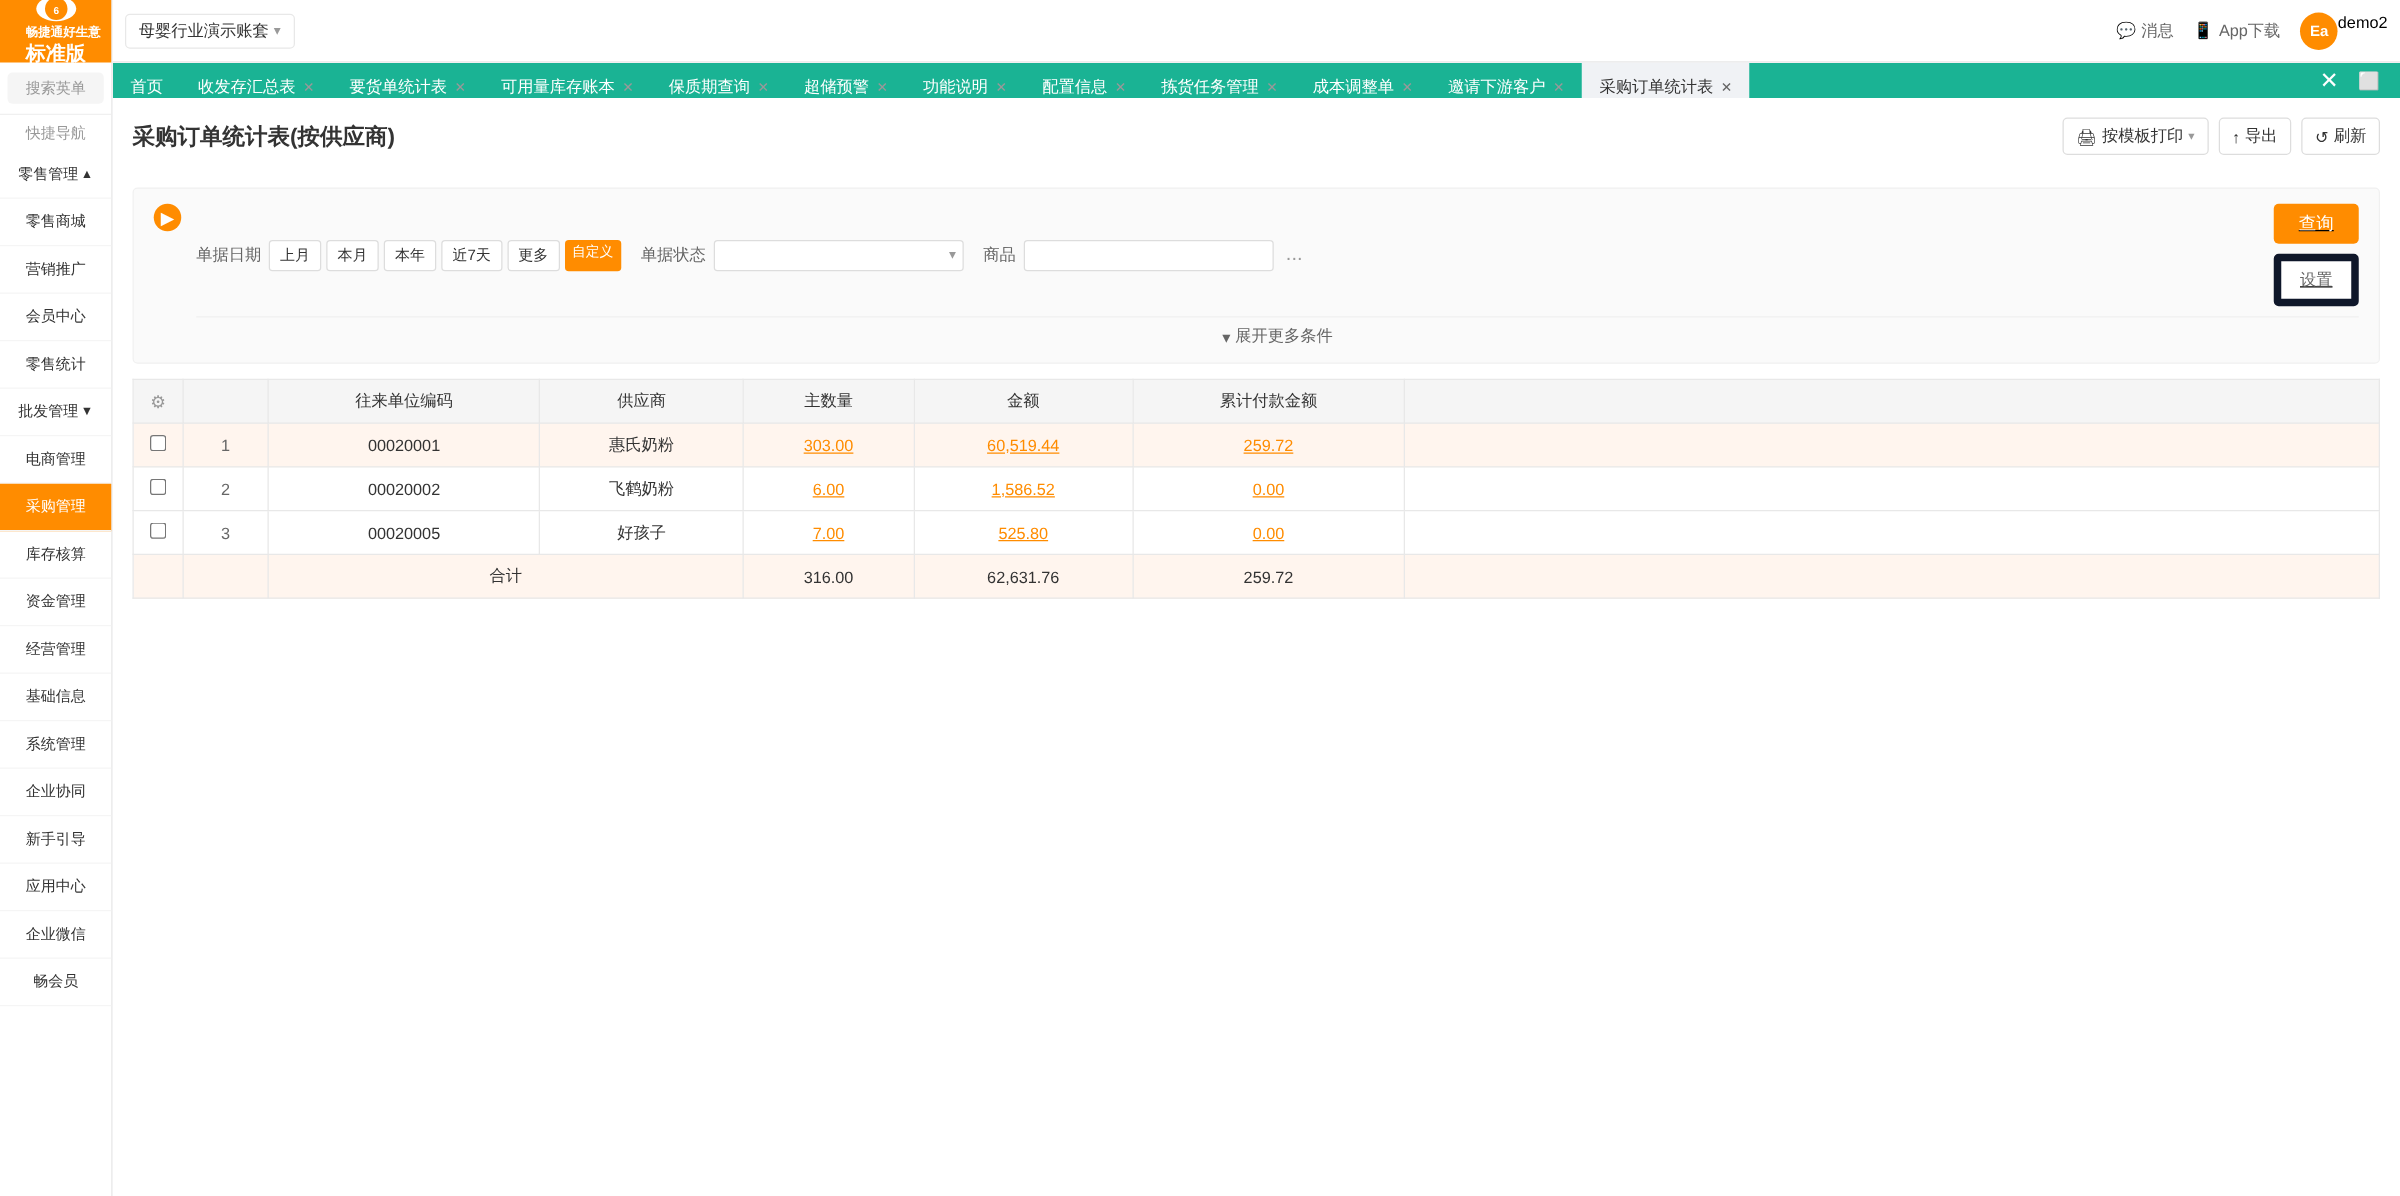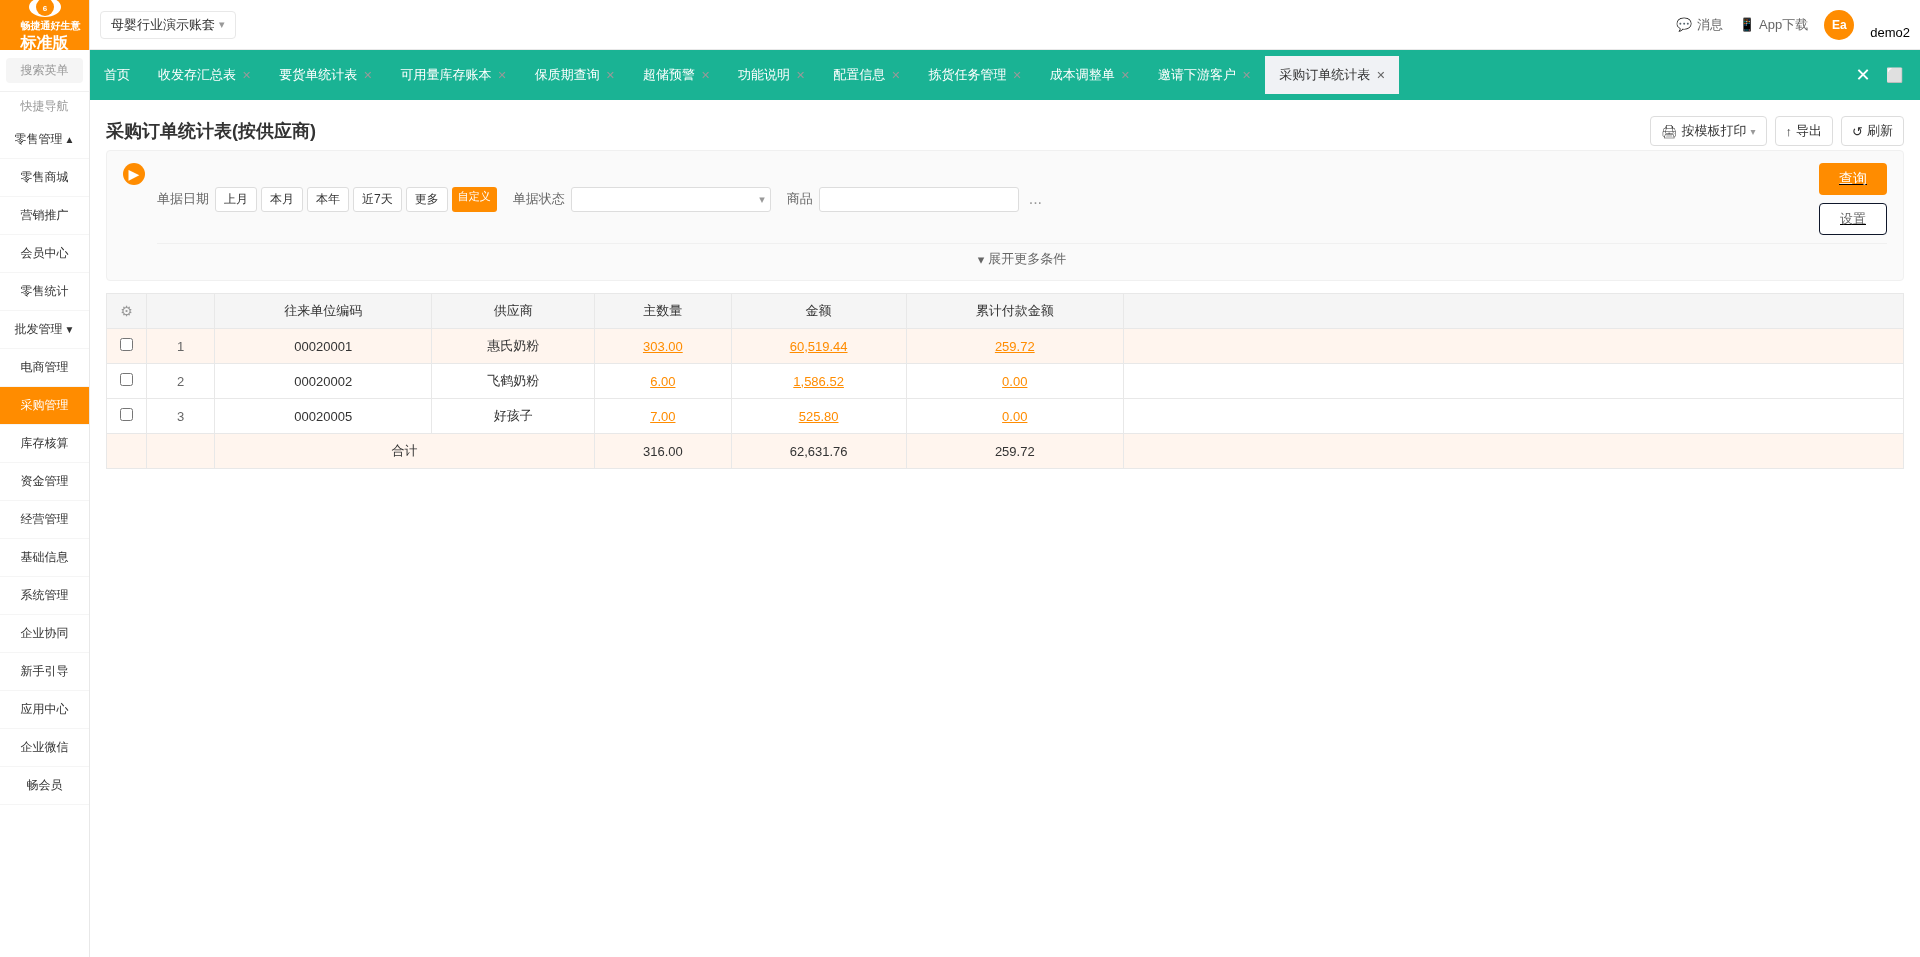--- a/index.html
+++ b/index.html
@@ -21,38 +21,38 @@
     
     .main { flex: 1; display: flex; flex-direction: column; overflow: hidden; }
 
     
     .topbar { height: 50px; background: #fff; display: flex; align-items: center; border-bottom: 1px solid #e8e8e8; padding: 0 10px; gap: 4px; flex-shrink: 0; }
     .workspace-selector { display: flex; align-items: center; gap: 4px; padding: 4px 10px; border: 1px solid #e8e8e8; border-radius: 4px; color: #333; font-size: 13px; cursor: pointer; white-space: nowrap; }
     .workspace-selector .arrow { color: #999; font-size: 11px; }
     .topbar-right { margin-left: auto; display: flex; align-items: center; gap: 16px; }
     .topbar-msg { display: flex; align-items: center; gap: 4px; color: #666; font-size: 13px; cursor: pointer; }
     .topbar-app { display: flex; align-items: center; gap: 4px; color: #666; font-size: 13px; cursor: pointer; }
-    .topbar-user { display: flex; align-items: flex-end; gap: 16px; cursor: pointer; }
+    .topbar-user { display: flex; align-items: flex-start; gap: 0; cursor: pointer; }
     .avatar { width: 30px; height: 30px; border-radius: 50%; background: #ff8c00; display: flex; align-items: center; justify-content: center; color: white; font-size: 12px; font-weight: bold; }
 
     
-    .tabbar { height: 50px; background: #1ab394; display: flex; align-items: center; padding: 0 0; flex-shrink: 0; overflow-x: auto; }
+    .tabbar { height: 28px; background: #1ab394; display: flex; padding: 0 0; flex-shrink: 0; overflow-x: auto; }
     .tab-item { height: 38px; display: flex; align-items: center; padding: 0 14px; font-size: 13px; color: white; cursor: pointer; white-space: nowrap; position: relative; flex-shrink: 0; }
     .tab-item.active { background: #f0f2f5; color: #333; }
     .tab-item .tab-close { margin-left: 6px; font-size: 11px; color: #999; }
     .tab-item.active .tab-close { color: #666; }
     .tabbar-actions { margin-left: auto; display: flex; align-items: center; padding-right: 8px; flex-shrink: 0; }
     .tabbar-btn { color: white; padding: 4px 8px; font-size: 18px; cursor: pointer; }
 
     
     .page-content { flex: 1; background: #f0f2f5; overflow: auto; padding: 0; }
     .page-inner { background: #fff; margin: 0; padding: 16px; min-height: 100%; }
 
     
-    .page-header { display: flex; align-items: center; justify-content: space-between; margin-bottom: 4px; }
+    .page-header { display: flex; align-items: center; justify-content: space-between; margin-bottom: 26px; }
     .page-title { font-size: 18px; font-weight: bold; color: #333; }
     .page-actions { display: flex; align-items: center; gap: 8px; }
     .btn-print { display: flex; align-items: center; gap: 4px; border: 1px solid #ddd; border-radius: 4px; padding: 5px 10px; background: #fff; font-size: 13px; cursor: pointer; color: #333; }
     .btn-print .arrow { font-size: 10px; color: #999; }
     .btn-export { display: flex; align-items: center; gap: 4px; border: 1px solid #ddd; border-radius: 4px; padding: 5px 10px; background: #fff; font-size: 13px; cursor: pointer; color: #333; }
     .btn-refresh { display: flex; align-items: center; gap: 4px; border: 1px solid #ddd; border-radius: 4px; padding: 5px 10px; background: #fff; font-size: 13px; cursor: pointer; color: #333; }
 
     
     .filter-bar { background: #fafafa; border: 1px solid #f0f0f0; border-radius: 4px; padding: 12px 16px; margin-bottom: 12px; }
     .filter-row { display: flex; align-items: center; gap: 16px; flex-wrap: wrap; }
@@ -61,21 +61,21 @@
     .filter-date-btns { display: flex; gap: 4px; }
     .date-btn { padding: 3px 8px; border: 1px solid #ddd; border-radius: 3px; background: #fff; font-size: 12px; cursor: pointer; color: #333; }
     .date-custom { background: #ff8c00; border-color: #ff8c00; color: white; padding: 2px 6px; border-radius: 3px; font-size: 11px; cursor: pointer; }
     .date-range { font-size: 12px; color: #666; }
     .filter-select { border: 1px solid #ddd; border-radius: 3px; padding: 4px 24px 4px 8px; background: #fff; font-size: 13px; color: #333; cursor: pointer; min-width: 200px; appearance: none; position: relative; }
     .select-wrapper { position: relative; display: inline-block; }
     .select-wrapper::after { content: '▾'; position: absolute; right: 6px; top: 50%; transform: translateY(-50%); color: #999; pointer-events: none; font-size: 11px; }
     .filter-search-input { border: 1px solid #ddd; border-radius: 3px; padding: 4px 8px; font-size: 13px; color: #333; width: 200px; }
     .filter-more-btn { display: flex; align-items: center; justify-content: center; gap: 4px; color: #666; font-size: 13px; cursor: pointer; border-top: 1px solid #f0f0f0; margin-top: 8px; padding-top: 6px; }
     .btn-query { background: #ff8c00; color: white; border: none; border-radius: 4px; padding: 7px 20px; font-size: 14px; cursor: pointer; font-weight: 500; }
-    .btn-settings { background: #fff; color: #666; border: 1px solid #0f172a; border-radius: 4px; padding: 6px 14px; font-size: 13px; cursor: pointer; margin-top: 4px; display: block; text-align: center; }
+    .btn-settings { background: #fff; color: #666; border: 6px solid #0f172a; border-radius: 4px; padding: 6px 14px; font-size: 13px; cursor: pointer; margin-top: 4px; display: block; text-align: center; }
     .query-actions { display: flex; flex-direction: column; gap: 4px; }
 
     
     .data-table { width: 100%; border-collapse: collapse; margin-top: 0; }
     .data-table th { background: #f5f5f5; border: 1px solid #e8e8e8; padding: 8px 12px; font-size: 13px; color: #333; font-weight: 500; text-align: center; }
     .data-table td { border: 1px solid #e8e8e8; padding: 8px 12px; font-size: 13px; color: #333; text-align: center; }
     .data-table tr:nth-child(1) td { background: #fff5ee; }
     .data-table tr:nth-child(2) td { background: #fff; }
     .data-table tr:nth-child(3) td { background: #fff; }
     .data-table td.number { color: #ff8c00; text-decoration: underline; cursor: pointer; }

